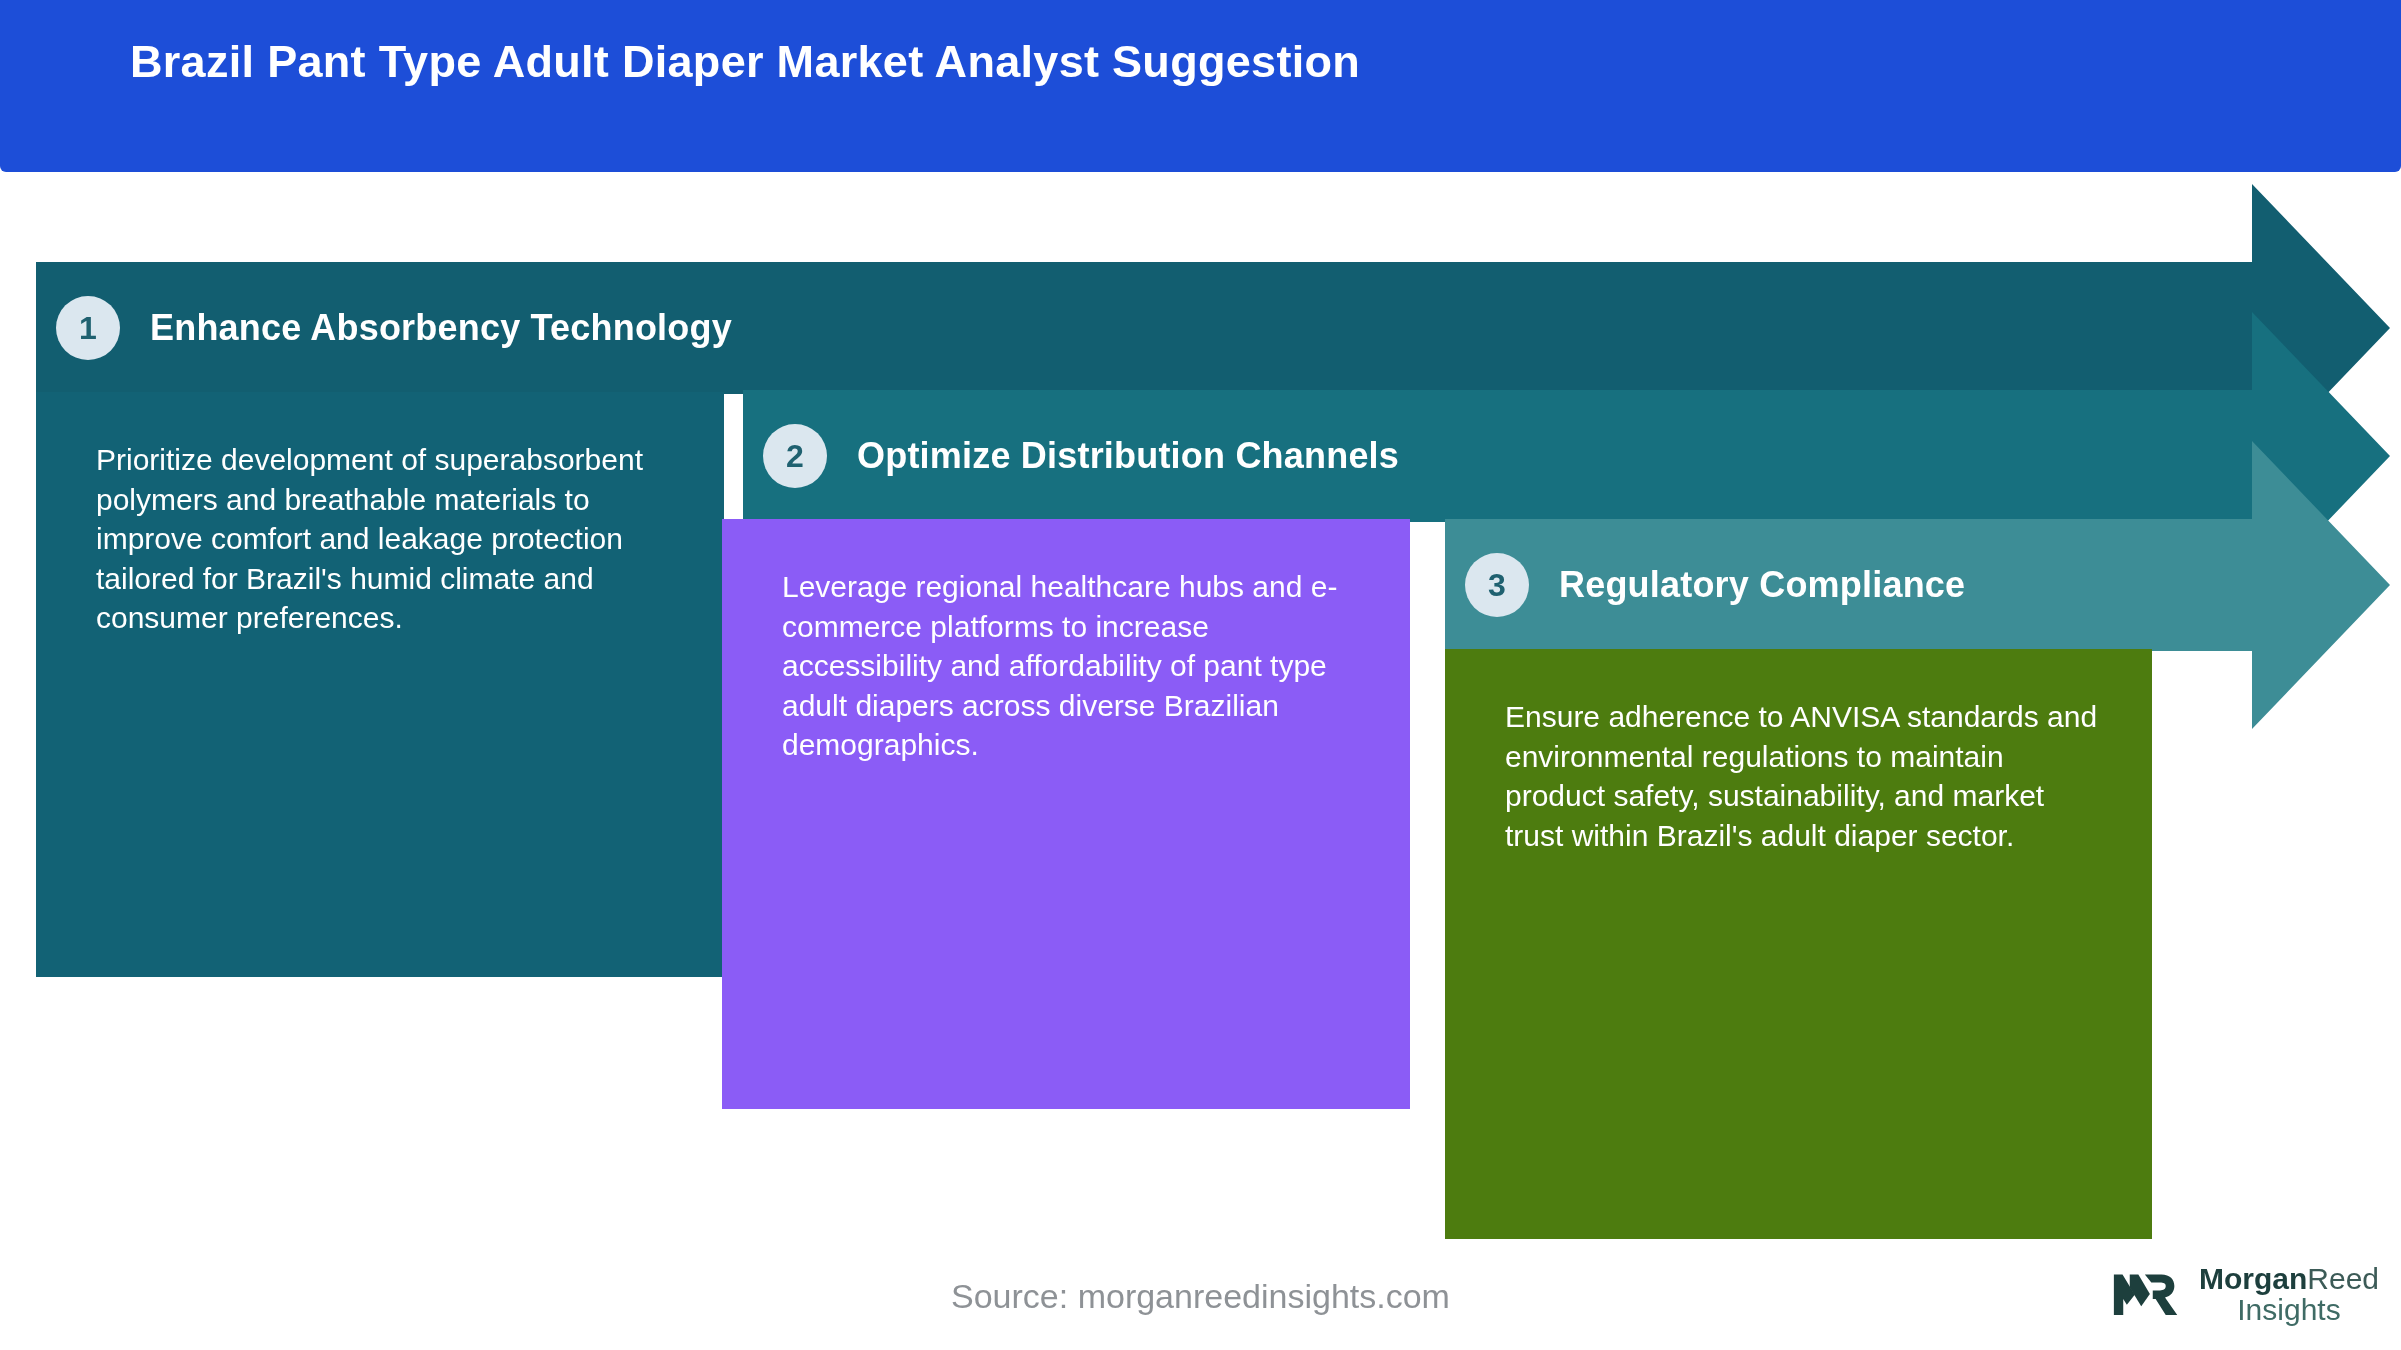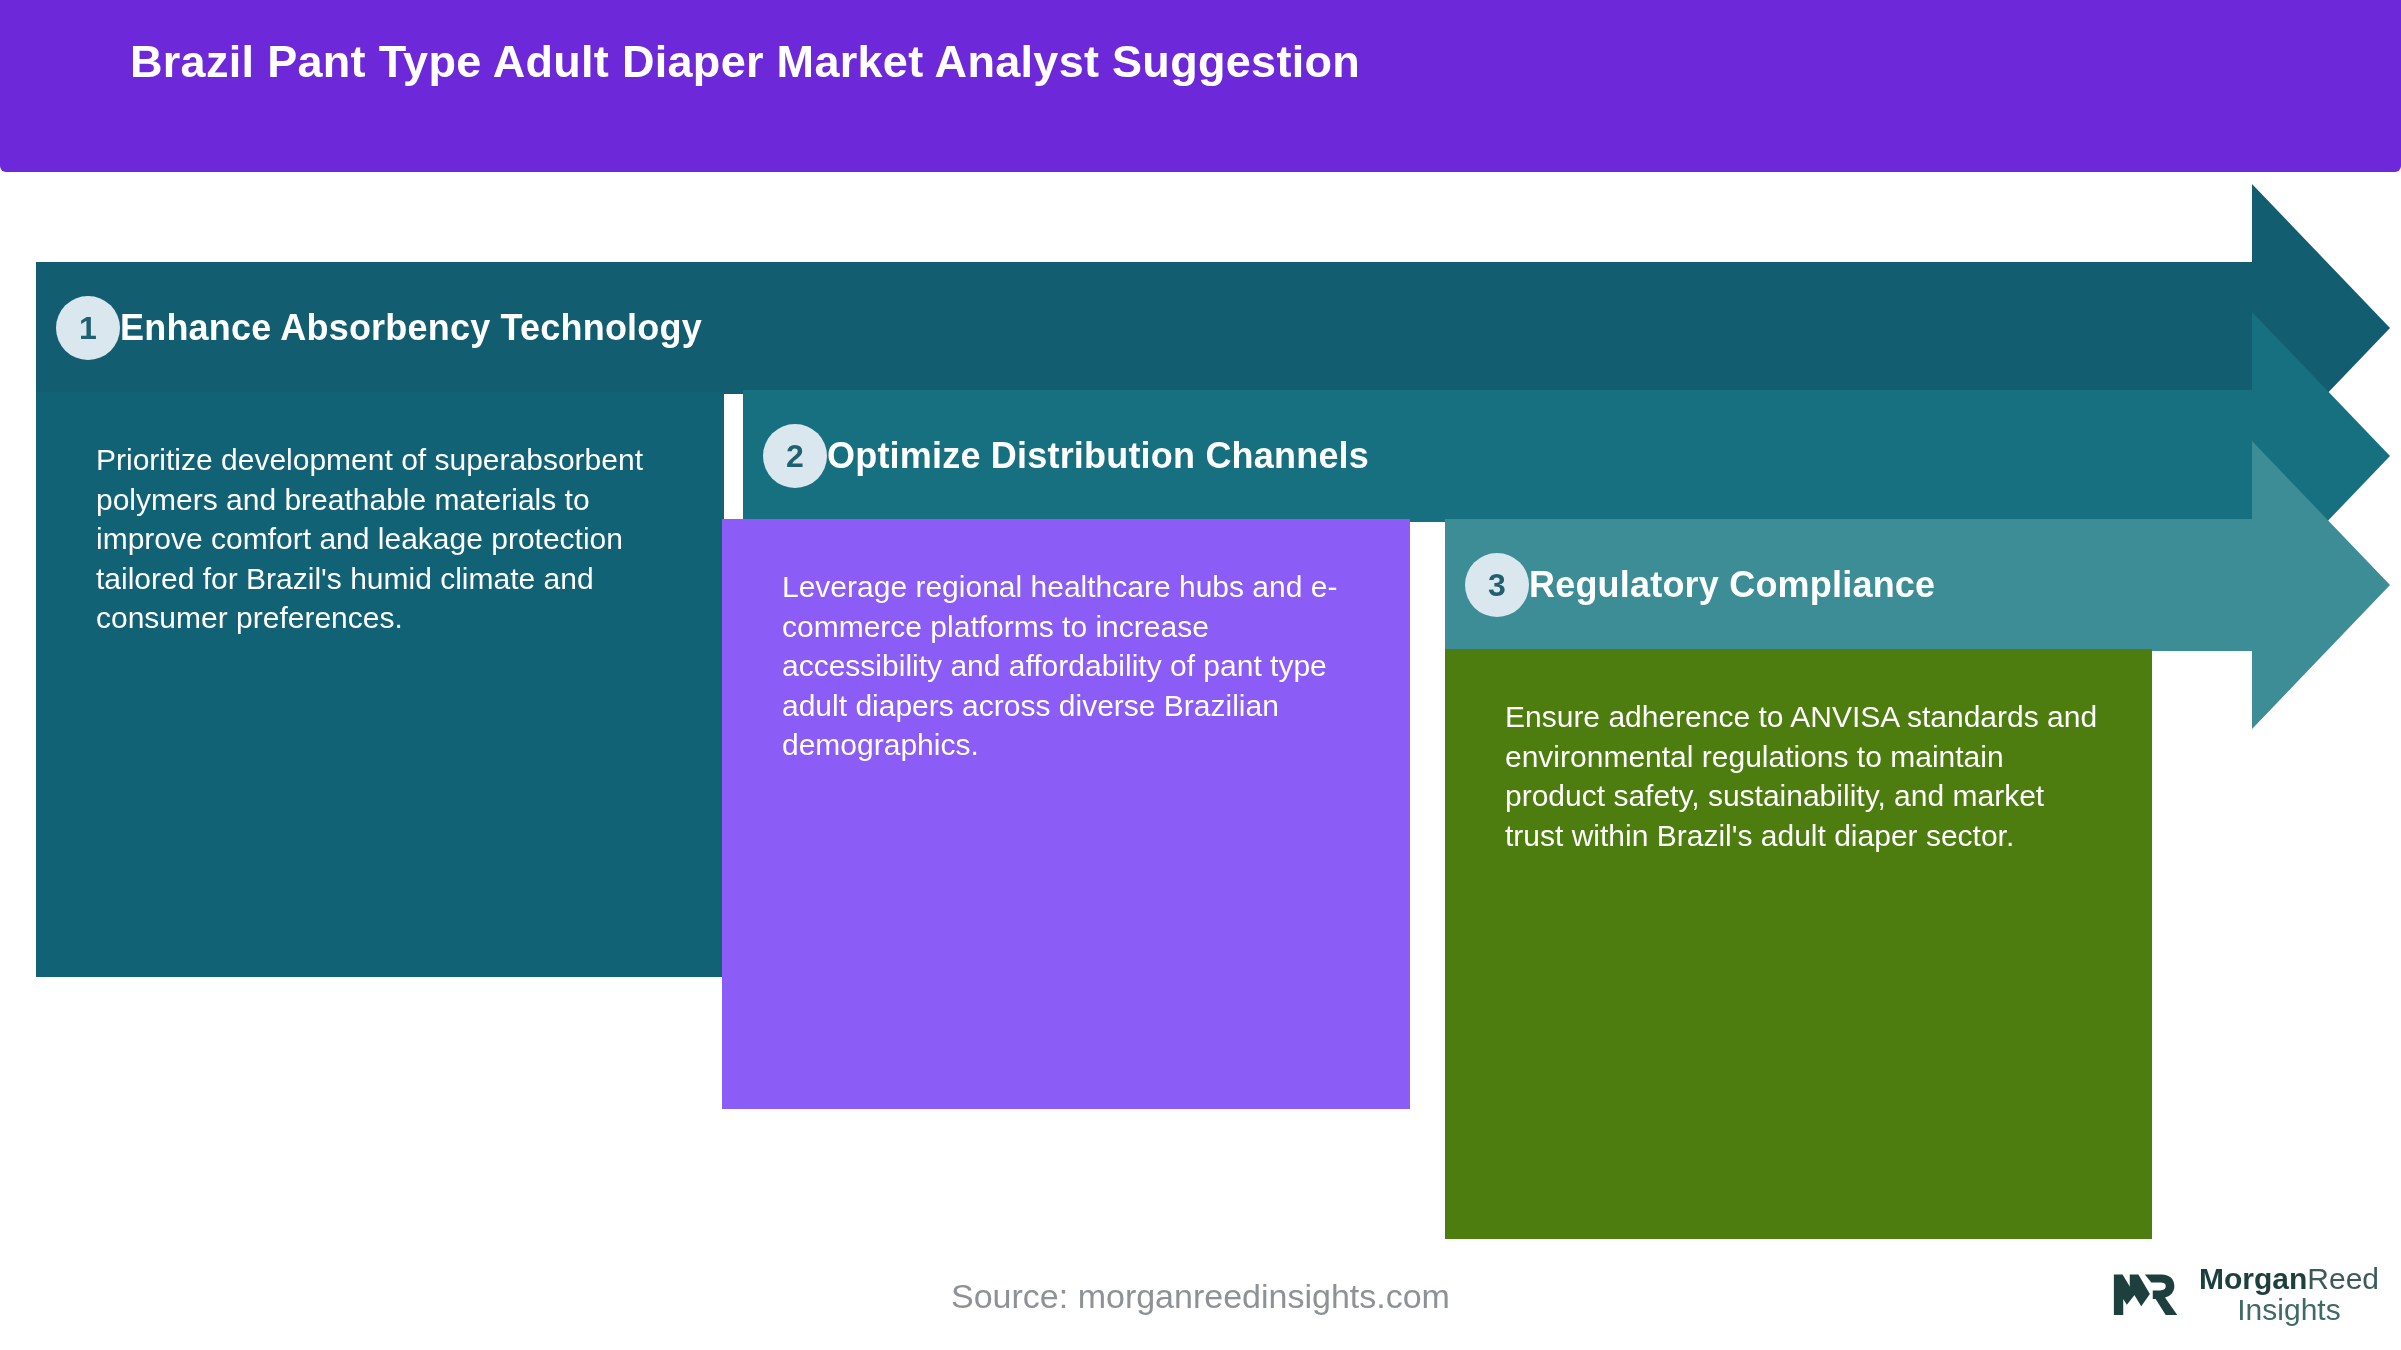--- a/index.html
+++ b/index.html
@@ -70,20 +70,21 @@
     background: #dbe7ef;
     color: #1f6170;
     font-size: 32px;
     font-weight: bold;
     display: flex;
     align-items: center;
     justify-content: center;
     flex: 0 0 auto;
   }
   .band-title {
+    margin-left: 30px;
     font-size: 36px;
     font-weight: bold;
     color: #ffffff;
     white-space: nowrap;
     letter-spacing: 0.2px;
   }
 
   
   .card {
     position: absolute;
@@ -127,21 +128,21 @@
   }
   .logo-l1 { font-size: 30px; font-weight: bold; color: #1d3f3d; white-space: nowrap; }
   .logo-l1 .thin { font-weight: normal; color: #3c5b57; }
   .logo-l2 { font-size: 30px; color: #3f6b65; white-space: nowrap; text-align: center; }
 </style>
 </head>
 <body>
 
 <div class="stage">
 
-  <div class="header" style="background: #6d28d9;">
+  <div class="header" style="background: #1d4ed8;">
     <div class="header-title">Brazil Pant Type Adult Diaper Market Analyst Suggestion</div>
   </div>
 
   <svg class="arrow-layer" viewBox="0 0 2401 1350">
 
     <path id="arrow1-shape" d="M36,262 L2252,262 L2252,184 L2390,328 L2252,472 L2252,394 L36,394 Z" fill="#125e70"></path>
 
     <path id="arrow2-shape" d="M743,390 L2252,390 L2252,312 L2390,456 L2252,600 L2252,522 L743,522 Z" fill="#17707f"></path>
 
     <path id="arrow3-shape" d="M1445,519 L2252,519 L2252,441 L2390,585 L2252,729 L2252,651 L1445,651 Z" fill="#3d8d96"></path>

